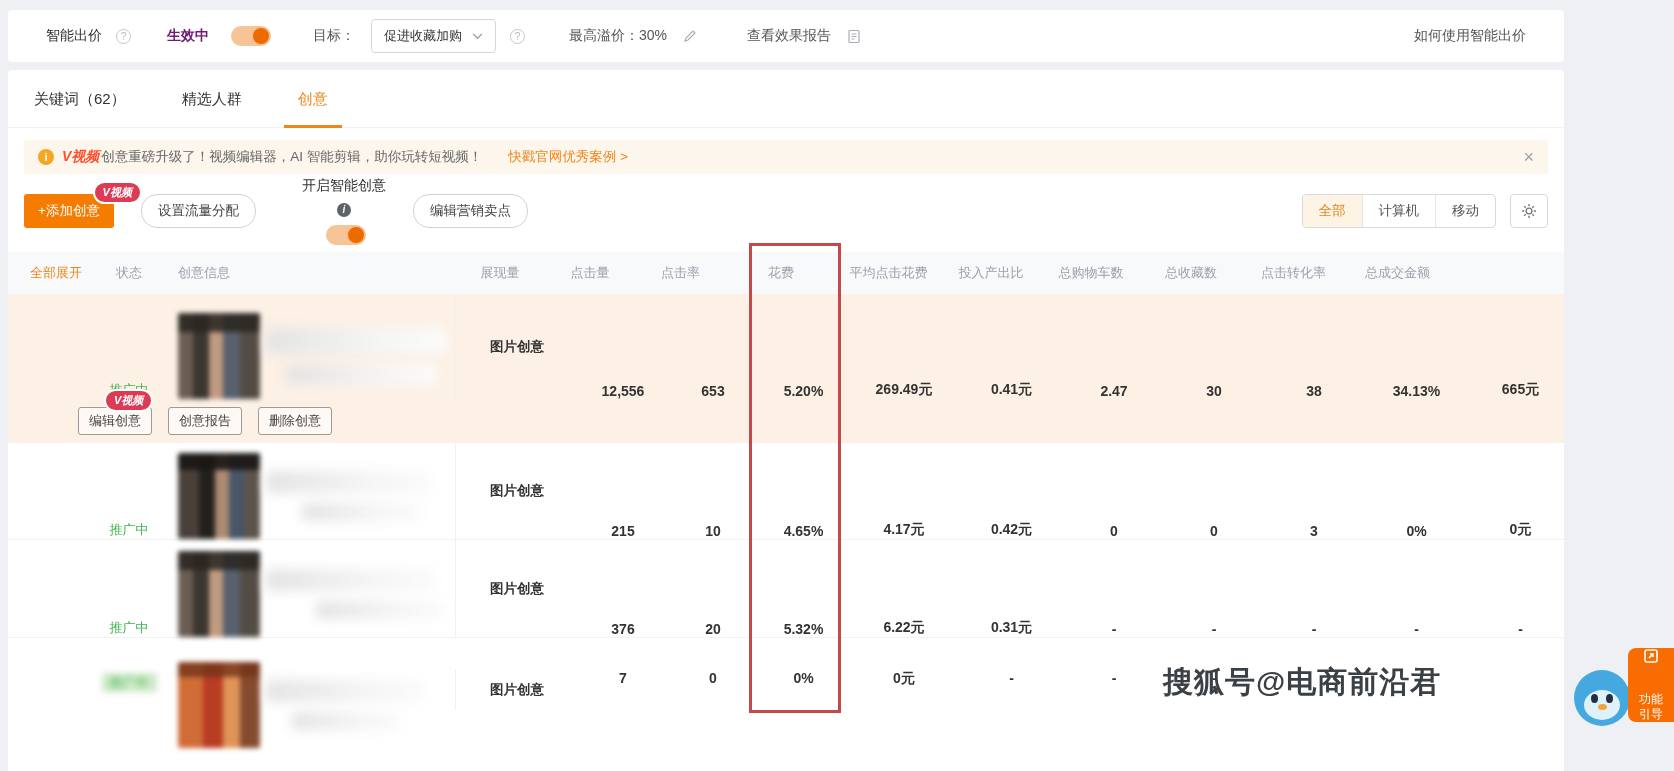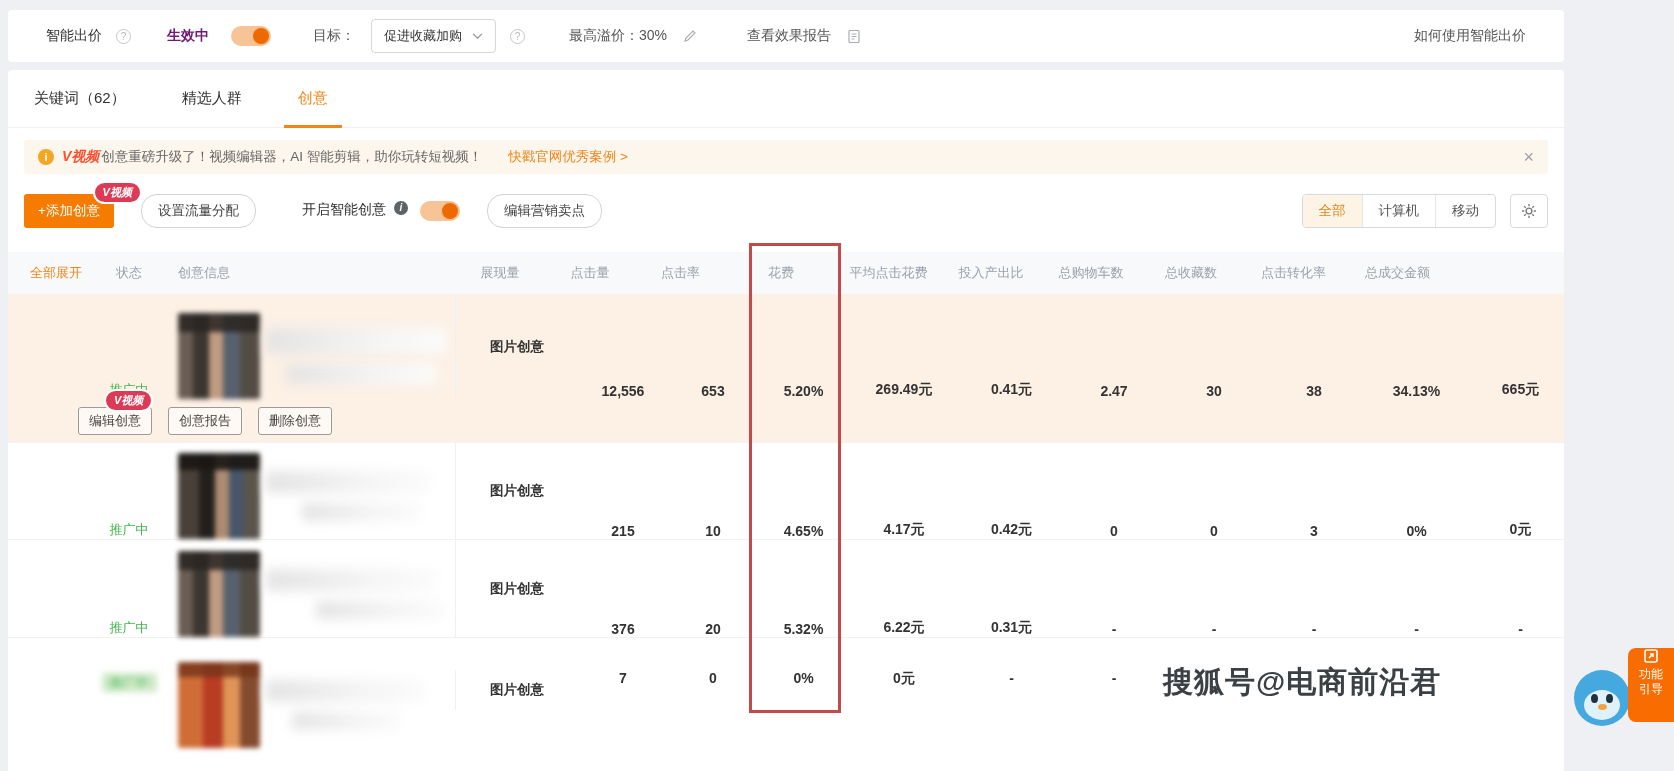--- a/index.html
+++ b/index.html
@@ -42,21 +42,21 @@
   .mini-icon { color:#a9adb3; margin-left:6px; display:inline-flex; }
   .report-link { margin-left:40px; color:#555; cursor:pointer; }
   .help-link { margin-left:auto; color:#555; cursor:pointer; }
 
   
   .main {
     position:absolute; left:8px; top:70px; width:1556px; height:701px;
     background:#fff; border-radius:4px 4px 0 0; overflow:hidden;
   }
   .tabs {
-    display:flex; align-items:center; height:58px; padding:8px 26px; gap:56px;
+    display:flex; height:58px; padding:0 26px; gap:56px;
     border-bottom:1px solid #f0f1f3;
   }
   .tab { font-size:15px; color:#333; cursor:pointer; position:relative; height:58px; display:flex; align-items:center; }
   .tab.active { color:#f08519; }
   .tab.active::after {
     content:""; position:absolute; left:-14px; right:-14px; bottom:0; height:3px; background:#f08519;
   }
   
   .banner {
     margin:12px 16px 0 16px; height:34px; background:#fdf6ec; border-radius:3px;
@@ -81,21 +81,21 @@
     position:absolute; background:#dd3a55; color:#fff; font-size:11px; font-style:italic;
     font-weight:bold; border-radius:999px; padding:2px 8px; border:2px solid #fff;
     white-space:nowrap; z-index:3;
   }
   .vbadge.on-add { top:-13px; right:-28px; }
   .btn-outline {
     background:#fff; color:#444; border:1px solid #cfd3d8; border-radius:3px;
     height:34px; padding:0 16px; font-size:13.5px; cursor:pointer; font-family:inherit;
   }
   .ml { margin-left:27px;border-radius:16px; }
-  .smart-group { display:flex; align-items:flex-start; margin-left:46px; gap:8px; }
+  .smart-group { display:flex; align-items:center; margin-left:46px; gap:8px;flex-direction:column; }
   .info-dot {
     width:14px; height:14px; border-radius:50%; background:#5f6368; color:#fff;
     font-size:10px; line-height:14px; text-align:center; font-style:italic; font-weight:bold;
   }
   .seg { margin-left:auto; display:flex; border:1px solid #d6d9dd; border-radius:4px; overflow:hidden; height:34px; }
   .seg-item {
     padding:0 16px; display:flex; align-items:center; font-size:13.5px; color:#555;
     cursor:pointer; border-left:1px solid #e4e6ea;
   }
   .seg-item:first-child { border-left:none; }
@@ -187,21 +187,21 @@
   }
   .penguin { position:absolute; left:1574px; top:670px; width:56px; height:56px; z-index:6; }
   .penguin .head { position:absolute; inset:0; border-radius:50%; background:#45a8de; }
   .penguin .face { position:absolute; left:10px; top:20px; width:36px; height:30px; border-radius:50%; background:#dff2fb; }
   .penguin .eye { position:absolute; top:24px; width:7px; height:9px; border-radius:50%; background:#203040; }
   .penguin .eye.l { left:17px; } .penguin .eye.r { left:32px; }
   .penguin .beak { position:absolute; left:24px; top:34px; width:9px; height:6px; border-radius:50%; background:#f2a33c; }
   .float-tool {
     position:absolute; left:1628px; top:648px; width:46px; height:74px; z-index:7;
     background:#f96c00; border-radius:8px 0 0 8px; color:#fff;
-    display:flex; flex-direction:column; align-items:center; justify-content:flex-start;
+    display:flex; flex-direction:column; align-items:center; justify-content:space-between;
     gap:3px; cursor:pointer;
   }
   .float-tool .txt { font-size:12px; width:26px; text-align:center; line-height:15px; }
 </style>
 </head>
 <body>
 
 <div class="screen">
 
   <div class="topbar">

